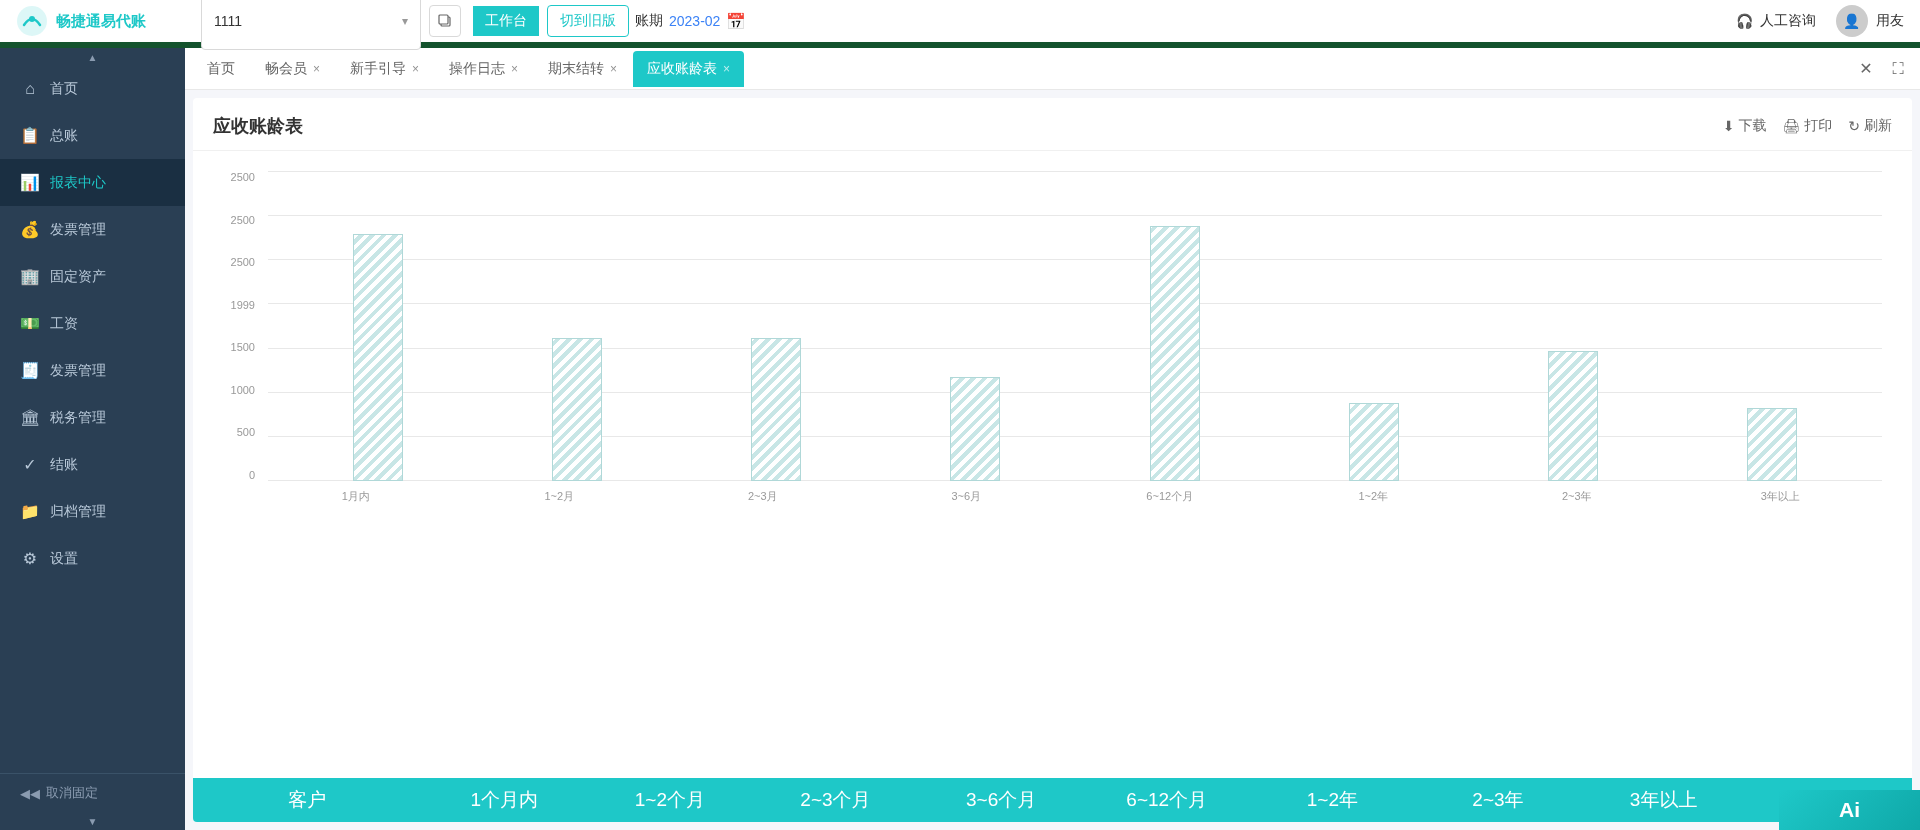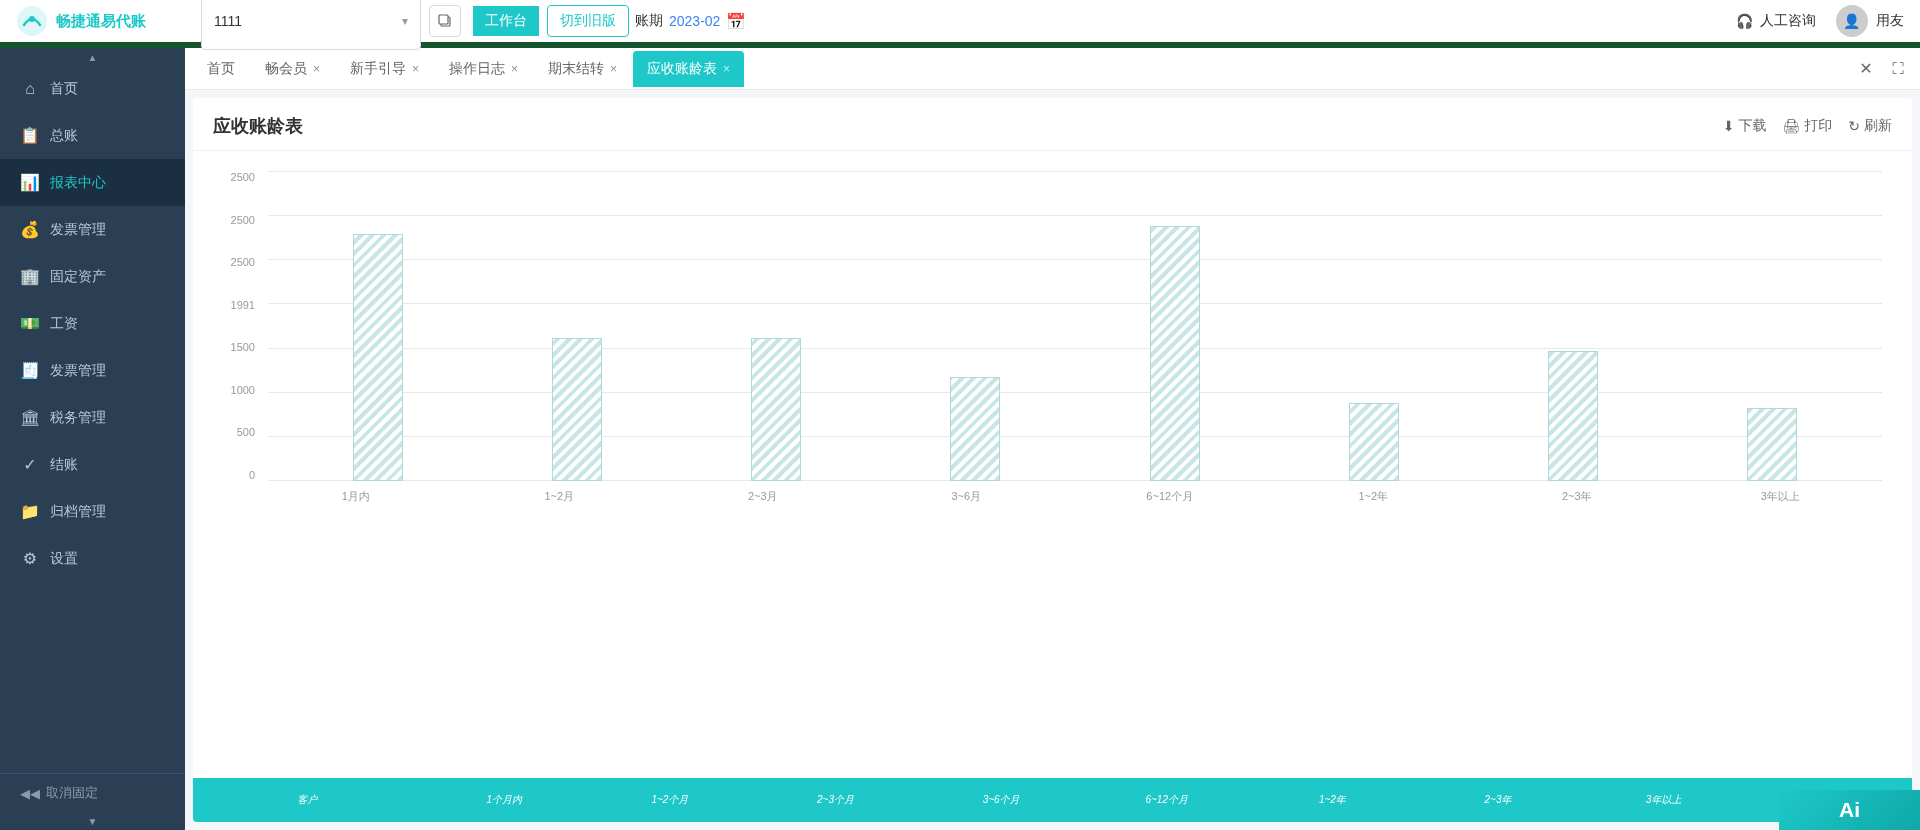--- a/index.html
+++ b/index.html
@@ -370,24 +370,23 @@
       height: 44px;
       background: #1ec8c8;
       display: flex;
       align-items: center;
       flex-shrink: 0;
     }
     .table-header-cell {
       flex: 1;
       text-align: center;
       color: #fff;
-      font-size: 10px;
+      font-size: 19px;
       font-weight: 500;
       padding: 0 20px;
-      font-style: italic;
     }
     .table-header-cell:first-child {
       flex: 1.5;
     }
 
     
     .ai-badge {
       position: fixed;
       bottom: 0;
       right: 0;
@@ -562,21 +561,21 @@
       </div>
 
       <div class="chart-area">
         <div class="chart-container">
 
           <div class="y-axis">
             <span class="y-label">0</span>
             <span class="y-label">500</span>
             <span class="y-label">1000</span>
             <span class="y-label">1500</span>
-            <span class="y-label">1991</span>
+            <span class="y-label">1999</span>
             <span class="y-label">2500</span>
             <span class="y-label">2500</span>
             <span class="y-label">2500</span>
           </div>
 
           <div class="chart-inner">
 
             <div class="grid-lines">
               <div class="grid-line"></div>
               <div class="grid-line"></div>

